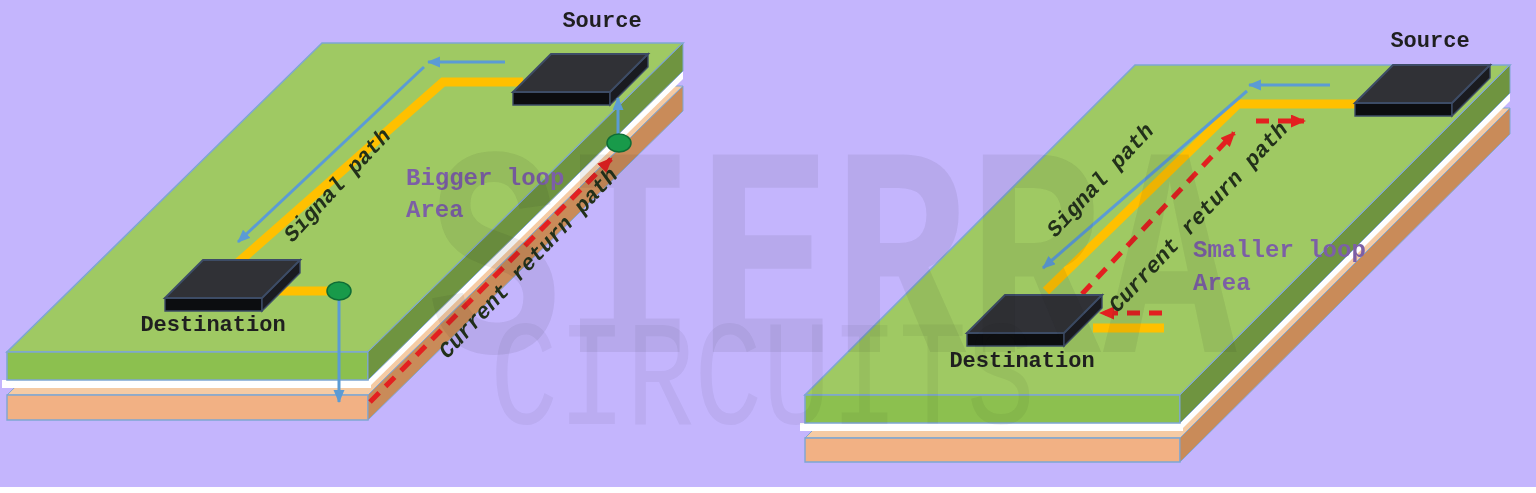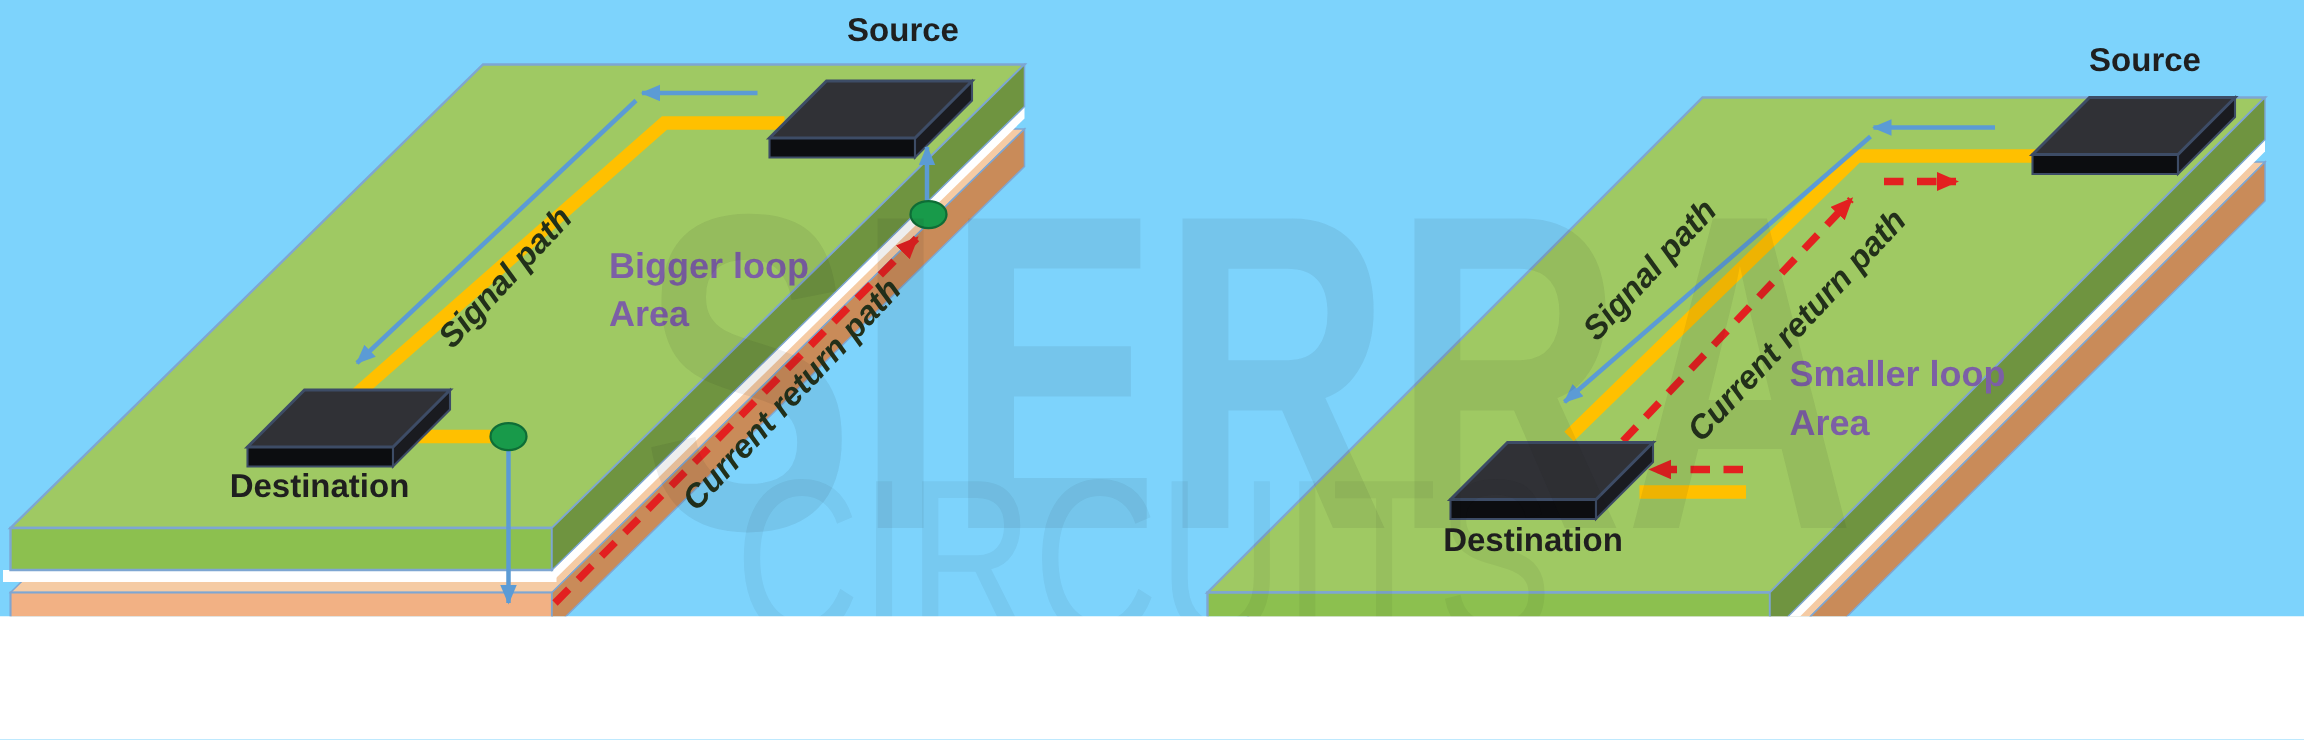--- a/index.html
+++ b/index.html
@@ -1,17 +1,17 @@
 <!DOCTYPE html>
 <html style="--board-top: #9fc963; --board-front: #8cc04f; --board-side: #6f9440; --copper-top: #f5cba4; --copper-front: #f2b184; --copper-side: #c98b59; --edge-stroke: #7ea6d2; --trace: #ffc000; --signal-arrow: #5b9bd5; --return-path: #e32020; --via: #189a4a; --via-stroke: #0e6d36; --chip-top: #303136; --chip-front: #0c0d10; --chip-side: #1a1b20; --chip-stroke: #3d4c66; --label-text: #1f1f1f; --path-text: #22301a; --loop-text: #7c5fa6; --watermark: #1a1a1a;"><head>
 <meta charset="utf-8">
 <style>
   html,body{margin:0;padding:0;background:#fff;}
-  .stage{position:relative;width:1536px;height:411px;background:#7dd3fc;overflow:hidden;
-         font-family:Liberation Sans, sans-serif;}
+  .stage{position:relative;width:1536px;height:487px;background:#c4b5fd;overflow:hidden;
+         font-family:Liberation Mono, monospace;}
   svg{display:block;}
   
   .board-top   {fill:var(--board-top);   stroke:var(--edge-stroke);stroke-width:1.6;}
   .board-front {fill:var(--board-front); stroke:var(--edge-stroke);stroke-width:1.6;}
   .board-side  {fill:var(--board-side);  stroke:var(--edge-stroke);stroke-width:1;}
   .copper-top  {fill:var(--copper-top);  stroke:var(--edge-stroke);stroke-width:1;}
   .copper-front{fill:var(--copper-front);stroke:var(--edge-stroke);stroke-width:1.4;}
   .copper-side {fill:var(--copper-side); stroke:var(--edge-stroke);stroke-width:1;}
   .gap-strip   {fill:#ffffff;stroke:none;}
   

